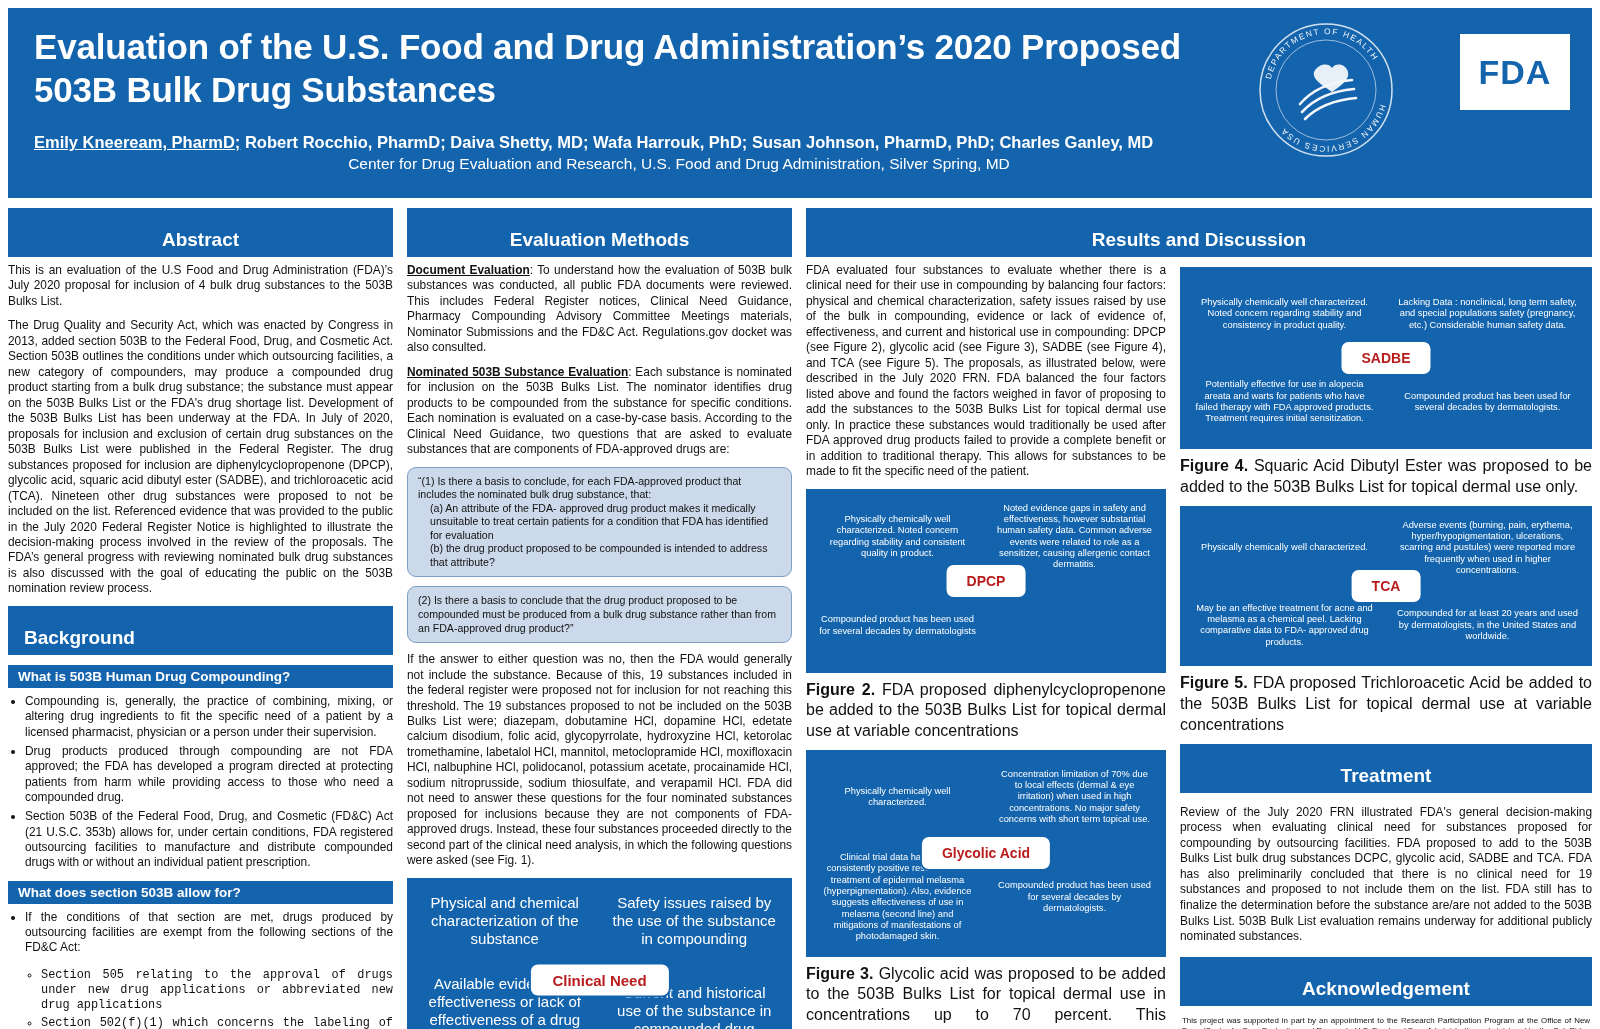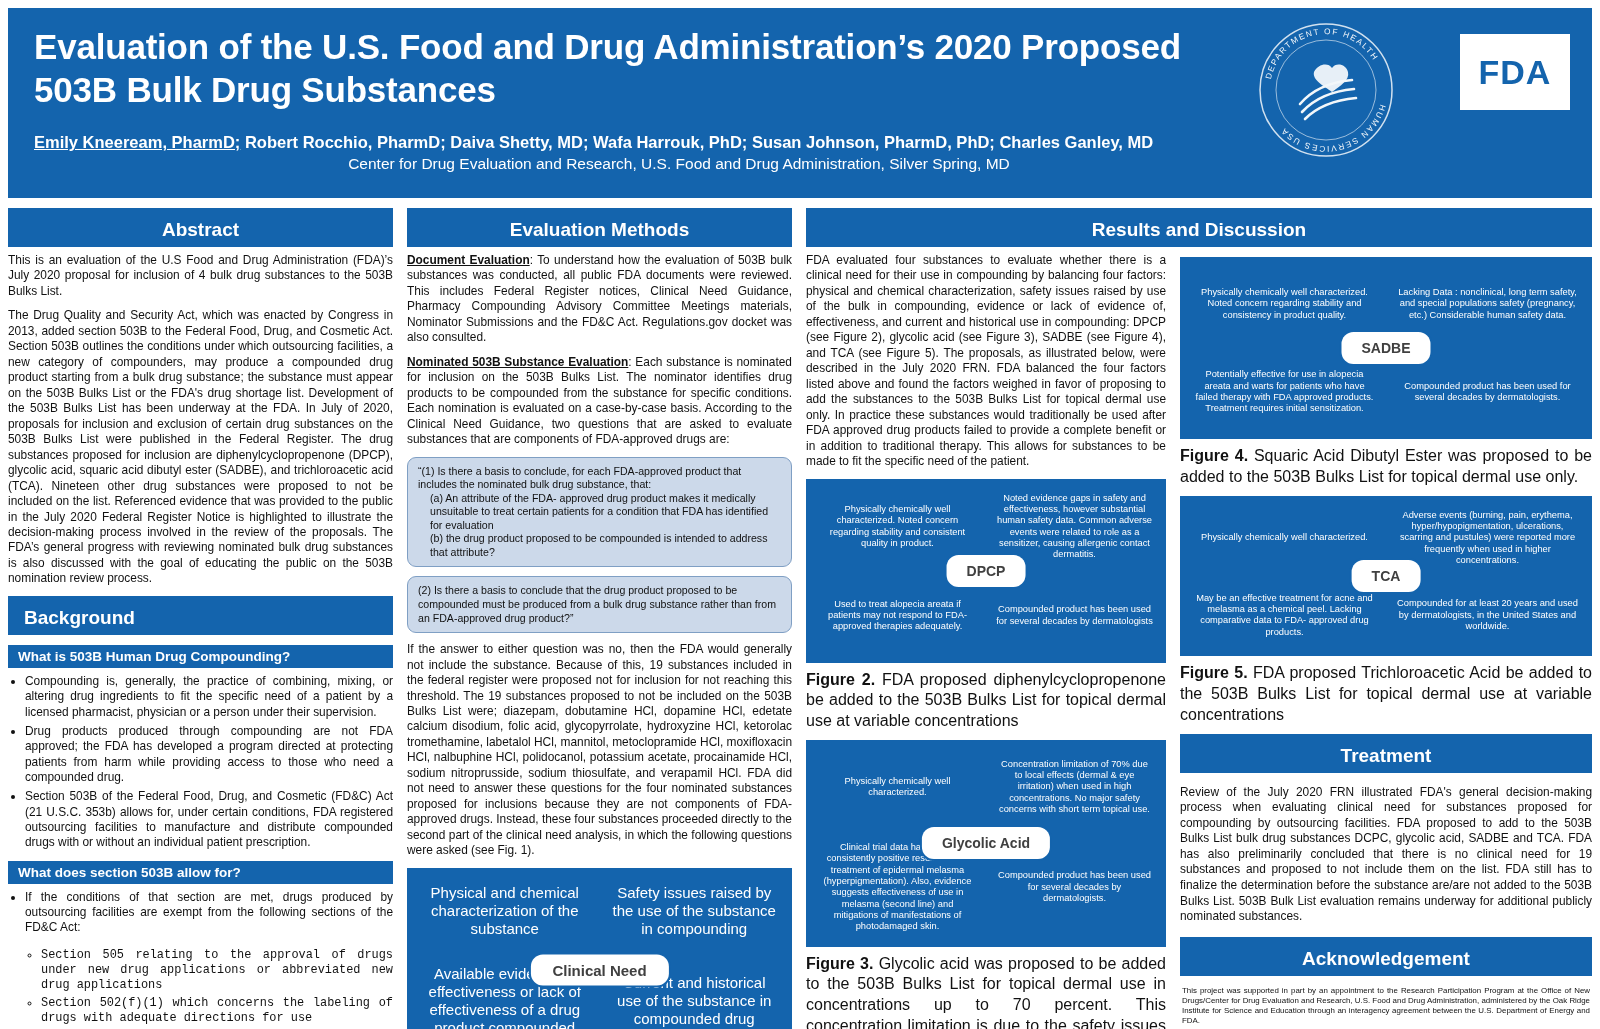--- a/index.html
+++ b/index.html
@@ -65,21 +65,21 @@
   }
   .col1 { width:385px; }
   .col2 { width:385px; }
   .col3 { flex:1; }
 
   .secbar {
     background:#1464ad;
     color:#fff;
     font-size:19px;
     font-weight:bold;
-    padding:11px 0 6px 16px;
+    padding:21px 0 6px 16px;
     margin-bottom:6px;
   }
   .secbar.center { text-align:center; padding-left:0; }
   .subbar {
     background:#1464ad;
     color:#fff;
     font-size:13.5px;
     font-weight:bold;
     padding:4px 10px;
     margin:10px 0 6px 0;
@@ -112,25 +112,25 @@
     text-align:center;
     padding:10px 8px;
     min-height:48px;
     display:flex; align-items:center; justify-content:center;
   }
   .quad-center {
     position:absolute;
     left:50%; top:50%;
     transform:translate(-50%,-50%);
     background:#fff;
-    color:#404040;
+    color:#b91c1c;
     font-weight:bold;
     font-size:15px;
     padding:7px 22px;
-    border-radius:12px;
+    border-radius:7px;
     white-space:nowrap;
     box-shadow:0 0 0 2px #1464ad;
   }
   .figcap { font-size:16px; line-height:1.3; margin:7px 0 8px 0; text-align:justify; }
   .figcap b { font-weight:bold; }
 
   
   .qbox {
     background:#ccd9ea;
     border:1px solid #7f9fc4;
@@ -277,21 +277,20 @@
 
       <div class="res-wrap">
 
         <div class="res-left">
           <p class="body">FDA evaluated four substances to evaluate whether there is a clinical need for their use in compounding by balancing four factors: physical and chemical characterization, safety issues raised by use of the bulk in compounding,  evidence or lack of evidence of, effectiveness, and current and historical use in compounding: DPCP (see Figure 2), glycolic acid (see Figure 3), SADBE (see Figure 4), and TCA (see Figure 5). The proposals, as illustrated below, were described in the July 2020 FRN. FDA balanced the four factors listed above and found the factors weighed in favor of proposing to add the substances to the 503B Bulks List for topical dermal use only.  In practice these substances would traditionally be used after FDA approved drug products failed to provide a complete benefit or in addition to traditional therapy. This allows for substances to be made to fit the specific need of the patient.</p>
 
           <div class="sub-quad">
             <div class="quad-grid">
               <div class="quad-cell">Physically chemically well characterized. Noted concern regarding stability and consistent quality in product.</div>
               <div class="quad-cell">Noted evidence gaps in safety and effectiveness, however substantial human safety data. Common adverse events were related to role as a sensitizer, causing allergenic contact dermatitis.</div>
-              <div class="quad-cell">Used to treat alopecia areata if patients may not respond to FDA- approved therapies adequately.</div>
               <div class="quad-cell">Compounded product has been used for several decades by dermatologists</div>
             </div>
             <div class="quad-center">DPCP</div>
           </div>
           <div class="figcap">
             <b>Figure 2.</b><span> FDA proposed diphenylcyclopropenone be added to the 503B Bulks List for topical dermal use at variable concentrations</span>
           </div>
 
           <div class="sub-quad">
             <div class="quad-grid">

